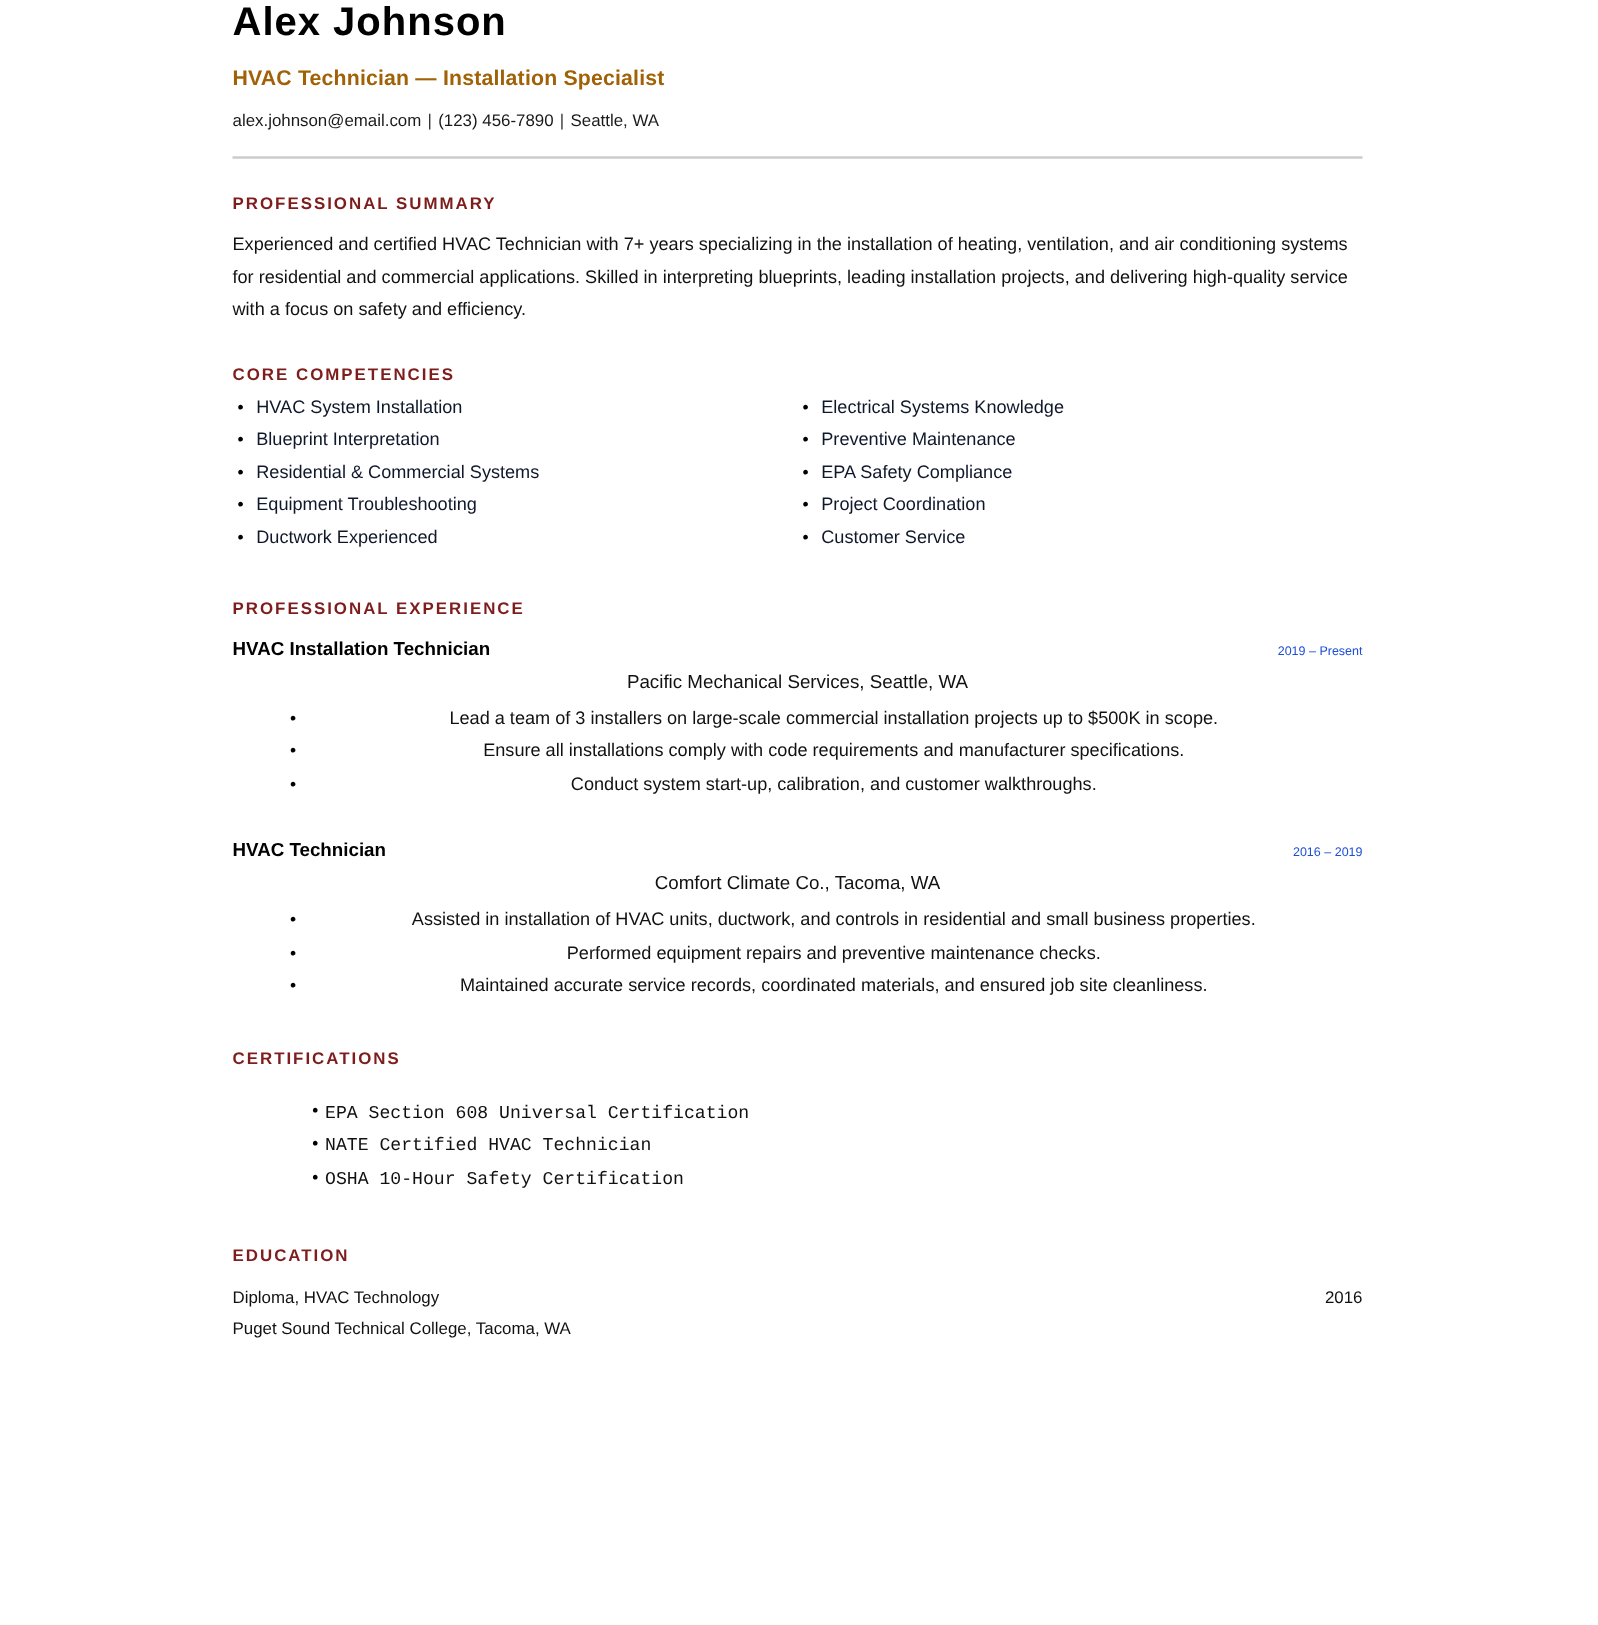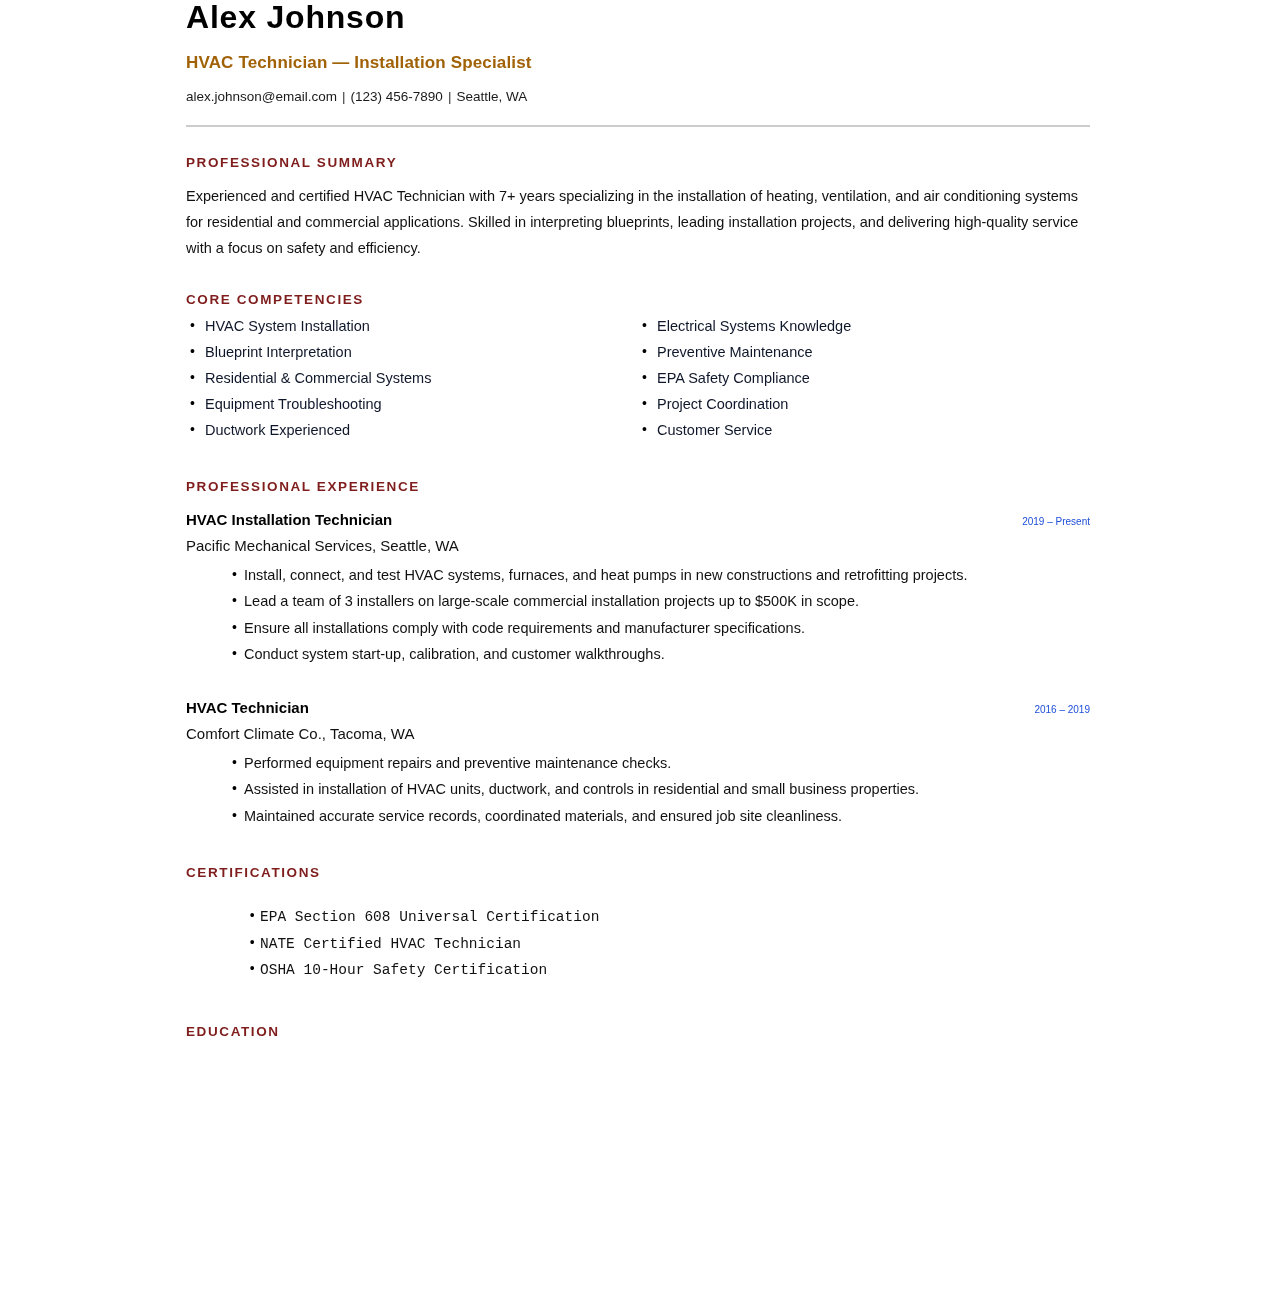--- a/index.html
+++ b/index.html
@@ -114,21 +114,21 @@
   .comp-col li::before {
     content: "\2022";
     position: absolute;
     left: 4px;
     top: -1px;
     font-size: 14px;
     color: #000;
   }
 
   
-  .job { padding-top: 17px; }
+  .job { padding-top: 17px; text-align: center; }
   .job + .job { padding-top: 25px; }
   .job-head {
     display: flex;
     align-items: baseline;
     justify-content: space-between;
   }
   .job-title {
     font-size: 15px;
     font-weight: bold;
     color: #000;
@@ -258,48 +258,54 @@
     <section class="section s-experience">
       <h3 class="section-title">PROFESSIONAL EXPERIENCE</h3>
 
       <div class="job">
         <div class="job-head">
           <span class="job-title">HVAC Installation Technician</span>
           <span class="job-dates">2019 – Present</span>
         </div>
         <div class="job-company">Pacific Mechanical Services, Seattle, WA</div>
         <ul class="bullets">
-          <li>Install, connect, and test HVAC systems, furnaces, and heat pumps in new constructions and retrofitting projects.</li>
           <li>Lead a team of 3 installers on large-scale commercial installation projects up to $500K in scope.</li>
           <li>Ensure all installations comply with code requirements and manufacturer specifications.</li>
           <li>Conduct system start-up, calibration, and customer walkthroughs.</li>
         </ul>
       </div>
 
       <div class="job">
         <div class="job-head">
           <span class="job-title">HVAC Technician</span>
           <span class="job-dates">2016 – 2019</span>
         </div>
         <div class="job-company">Comfort Climate Co., Tacoma, WA</div>
         <ul class="bullets">
+          <li>Assisted in installation of HVAC units, ductwork, and controls in residential and small business properties.</li>
           <li>Performed equipment repairs and preventive maintenance checks.</li>
-          <li>Assisted in installation of HVAC units, ductwork, and controls in residential and small business properties.</li>
           <li>Maintained accurate service records, coordinated materials, and ensured job site cleanliness.</li>
         </ul>
       </div>
     </section>
 
     <section class="section s-certifications">
       <h3 class="section-title">CERTIFICATIONS</h3>
       <ul class="cert-list">
         <li>EPA Section 608 Universal Certification</li>
         <li>NATE Certified HVAC Technician</li>
         <li>OSHA 10-Hour Safety Certification</li>
       </ul>
     </section>
 
     <section class="section s-education">
       <h3 class="section-title">EDUCATION</h3>
+      <div class="edu-block">
+        <div class="edu-row">
+          <span class="edu-degree">Diploma, HVAC Technology</span>
+          <span class="edu-year">2016</span>
+        </div>
+        <div class="edu-school">Puget Sound Technical College, Tacoma, WA</div>
+      </div>
     </section>
 
   </div>
 </div>
 
 </body></html>

